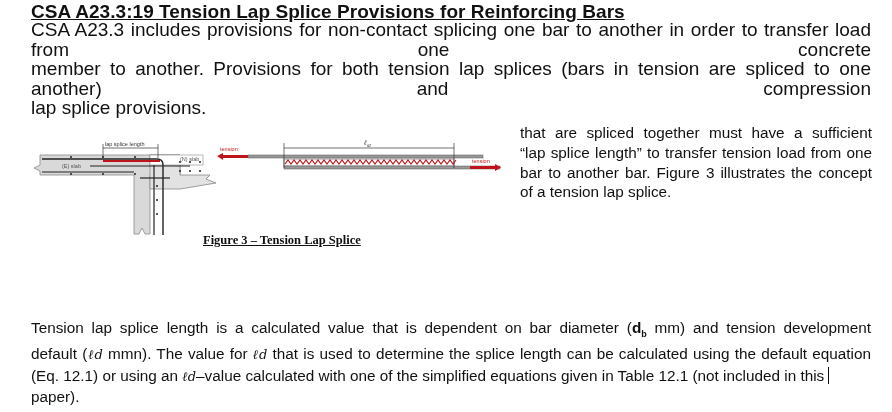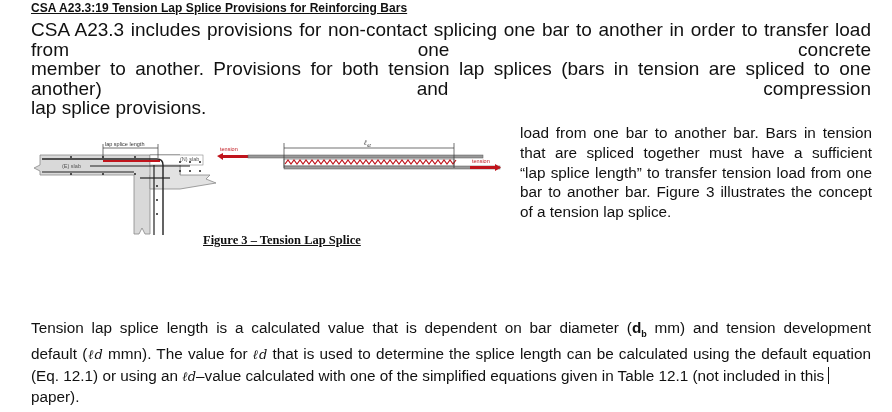--- a/index.html
+++ b/index.html
@@ -1,18 +1,18 @@
 <!DOCTYPE html>
 <html><head>
 <meta charset="utf-8">
 <style>
   html, body { margin: 0; padding: 0; background: #ffffff; }
   body { width: 892px; height: 412px; position: relative; overflow: hidden;
          font-family: "Liberation Sans", sans-serif; color: #111; }
-  .heading { position: absolute; left: 31px; top: 1px; font-size: 12px; font-weight: bold;
+  .heading { position: absolute; left: 31px; top: 1px; font-size: 19px; font-weight: bold;
              text-decoration: underline; white-space: nowrap; letter-spacing: 0.05px; }
   .para1 { position: absolute; left: 31px; top: 20px; width: 840px; font-size: 19px;
            line-height: 19.6px; }
   .para1 .ln { display: block; white-space: nowrap; }
   .ln.just { text-align: justify; text-align-last: justify; white-space: normal; }
   .figure { position: absolute; left: 30px; top: 128px; width: 485px; height: 125px; }
   .fig-caption { position: absolute; left: 203px; top: 233px; font-size: 12.5px; font-weight: bold;
                  text-decoration: underline; white-space: nowrap; font-family: Liberation Serif, serif; }
   .side { position: absolute; left: 520px; top: 123px; width: 352px; font-size: 15.3px; line-height: 19.8px; }
   .side .ln { display: block; white-space: nowrap; }
@@ -101,21 +101,20 @@
       <line x1="254" y1="15" x2="254" y2="40" stroke="#333" stroke-width="0.7"></line>
       <line x1="424" y1="15" x2="424" y2="40" stroke="#333" stroke-width="0.7"></line>
       <text x="334" y="17" font-size="7" fill="#333" font-style="italic" font-family="DejaVu Serif, serif">ℓ<tspan font-size="4.5" dy="1.5">st</tspan></text>
     </g>
   </svg>
 </div>
 
 <div class="fig-caption">Figure 3 – Tension Lap Splice</div>
 
 <div class="side">
-  <span class="ln just">load from one bar to another bar. Bars in tension</span>
   <span class="ln just">that are spliced together must have a sufficient</span>
   <span class="ln just">“lap splice length” to transfer tension load from one</span>
   <span class="ln just">bar to another bar. Figure 3 illustrates the concept</span>
   <span class="ln">of a tension lap splice.</span>
 </div>
 
 <div class="para2">
   <span class="ln just"><span>Tension lap splice length is a calculated value that is dependent on bar diameter (</span><span class="db"><span>d</span><sub>b</sub></span><span> mm) and tension development</span></span>
   <span class="ln just"><span>default (</span><span class="ld">ℓd</span><span> mmn).  The value for </span><span class="ld">ℓd</span><span> that is used to determine the splice length can be calculated using the default equation</span></span>
   <span class="ln"><span>(Eq.  12.1) or using an </span><span class="ld">ℓd</span><span>–value calculated with one of the simplified equations given in Table 12.1  (not included in this</span><span class="cursor"></span></span>

